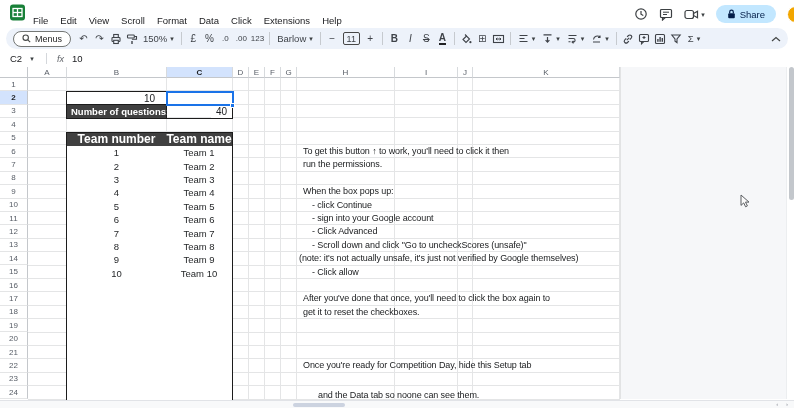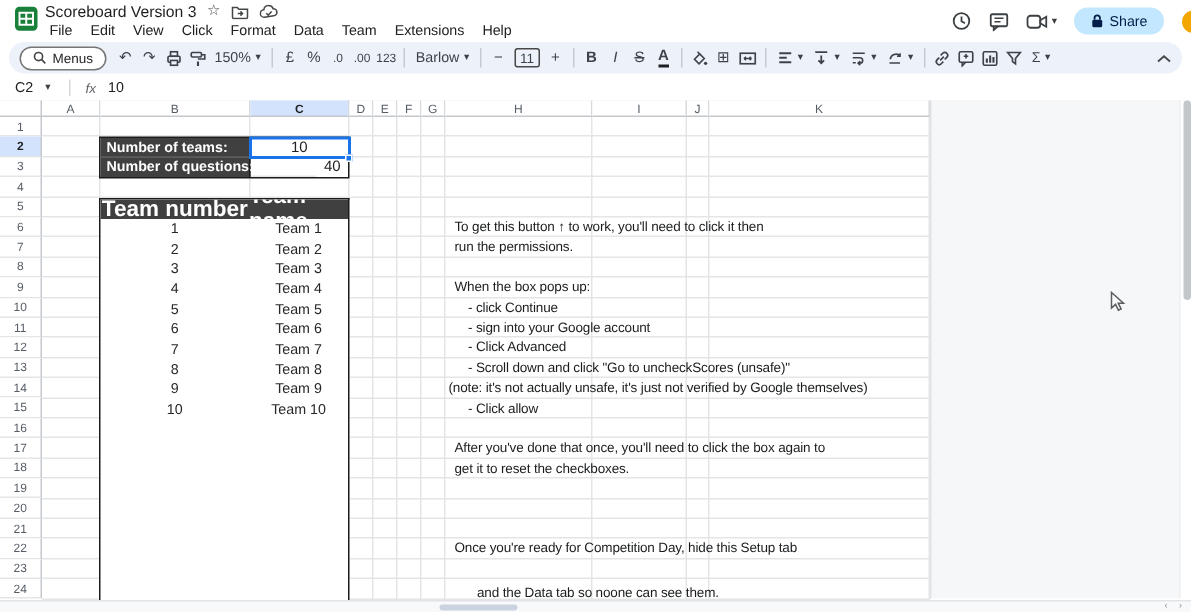--- a/index.html
+++ b/index.html
@@ -80,21 +80,21 @@
   .set-row:last-child .set-label{border-bottom:none;}
   .set-value{flex:1;background:#fff;font-size:10px;color:#202124;display:flex;align-items:center;justify-content:center;
              border-bottom:1px solid #1c1c1c;}
   .set-row:last-child .set-value{border-bottom:none;margin-left:44px;}
 
   .sel-box{position:absolute;left:137.5px;top:12.5px;width:68px;height:15px;border:2px solid #1a73e8;pointer-events:none;}
   .sel-handle{position:absolute;left:202px;top:25px;width:5px;height:5px;background:#1a73e8;border:1px solid #fff;}
 
   .team-table{position:absolute;left:38px;top:53.6px;width:167px;height:268px;background:#fff;
               border:1.5px solid #1c1c1c;border-bottom:none;overflow:hidden;}
-  .tt-header{display:flex;height:13.4px;background:#404040;color:#fff;font-size:15px;font-weight:700;}
+  .tt-header{display:flex;height:13.4px;background:#404040;color:#fff;font-size:12px;font-weight:700;}
   .tt-header span{display:flex;align-items:center;justify-content:center;}
   .tt-row{display:flex;height:13.4px;font-size:9.5px;color:#26282a;}
   .tt-row span{display:flex;align-items:center;justify-content:center;}
   .tt-c1{width:99px;} .tt-c2{flex:1;}
 
   .reset-btn{position:absolute;left:272px;top:19.5px;width:159px;height:43px;background:#cfe2f3;
              border:1.8px solid #474b52;border-radius:10px;display:flex;flex-direction:column;align-items:center;
              justify-content:center;font-size:10.5px;line-height:13.5px;color:#1c1e21;cursor:pointer;}
 
   .note-line{position:absolute;height:13.4px;line-height:13.4px;font-size:9px;letter-spacing:-0.1px;
@@ -111,44 +111,28 @@
 
   <header class="topbar">
     <div class="logo">
       <svg width="17" height="17" viewBox="0 0 17 17">
           <rect x="1" y="0.5" width="15" height="16" rx="3" fill="#188038"></rect>
           <rect x="4" y="4.5" width="9" height="8" fill="none" stroke="#fff" stroke-width="1.3"></rect>
           <line x1="4" y1="8.5" x2="13" y2="8.5" stroke="#fff" stroke-width="1.3"></line>
           <line x1="8.5" y1="4.5" x2="8.5" y2="12.5" stroke="#fff" stroke-width="1.3"></line>
         </svg>
     </div>
-    <div class="title-row">
-      <span class="doc-title">Scoreboard Version 3</span>
-      <span class="ticon">☆</span>
-      <span class="ticon">
-        <svg width="12" height="10" viewBox="0 0 12 10">
-            <path d="M1,2 h3.2 l1,1.2 H11 v5.3 a0.8,0.8 0 0 1 -0.8,0.8 H1.8 A0.8,0.8 0 0 1 1,8.5 Z" fill="none" stroke="#444746" stroke-width="1"></path>
-            <path d="M4.5,6 h3 m-1.2,-1.4 l1.4,1.4 -1.4,1.4" fill="none" stroke="#444746" stroke-width="1"></path>
-          </svg>
-      </span>
-      <span class="ticon">
-        <svg width="13" height="10" viewBox="0 0 13 10">
-            <path d="M3.2,8.5 a2.5,2.5 0 0 1 -0.3,-5 a3.2,3.2 0 0 1 6.2,-0.6 a2.3,2.3 0 0 1 0.4,4.6 z" fill="none" stroke="#444746" stroke-width="1"></path>
-            <path d="M4.5,5.8 l1.3,1.3 2.3,-2.4" fill="none" stroke="#444746" stroke-width="1"></path>
-          </svg>
-      </span>
-    </div>
     <nav class="menubar" id="menubar">
         <span>File</span>
         <span>Edit</span>
         <span>View</span>
-        <span>Click</span>
+        <span>Scroll</span>
         <span>Format</span>
         <span>Data</span>
-        <span>Team</span>
+        <span>Click</span>
         <span>Extensions</span>
         <span>Help</span>
       </nav>
     <div class="topbar-right">
       <span class="hicon">
         <svg width="14" height="14" viewBox="0 0 14 14">
             <circle cx="7" cy="7" r="5.2" fill="none" stroke="#3c4043" stroke-width="1.2"></circle>
             <path d="M7,4 v3.2 l2.3,1.3" fill="none" stroke="#3c4043" stroke-width="1.2"></path>
           </svg>
       </span>
@@ -392,21 +376,20 @@
       <div class="hline" style="top: 226.8px;"></div>
       <div class="hline" style="top: 240.2px;"></div>
       <div class="hline" style="top: 253.6px;"></div>
       <div class="hline" style="top: 267px;"></div>
       <div class="hline" style="top: 280.4px;"></div>
       <div class="hline" style="top: 293.8px;"></div>
       <div class="hline" style="top: 307.2px;"></div>
       <div class="hline" style="top: 320.6px;"></div>
       <div class="settings-block">
       <div class="set-row">
-        <span class="set-label">Number of teams:</span>
         <span class="set-value">10</span>
       </div>
       <div class="set-row">
         <span class="set-label">Number of questions:</span>
         <span class="set-value">40</span>
       </div>
     </div>
       <div class="sel-box"></div>
       <div class="sel-handle"></div>
       <div class="team-table">

